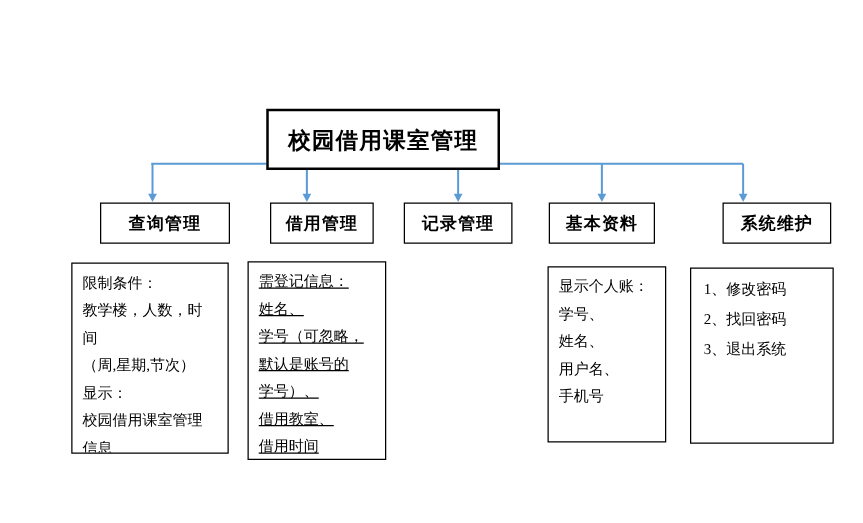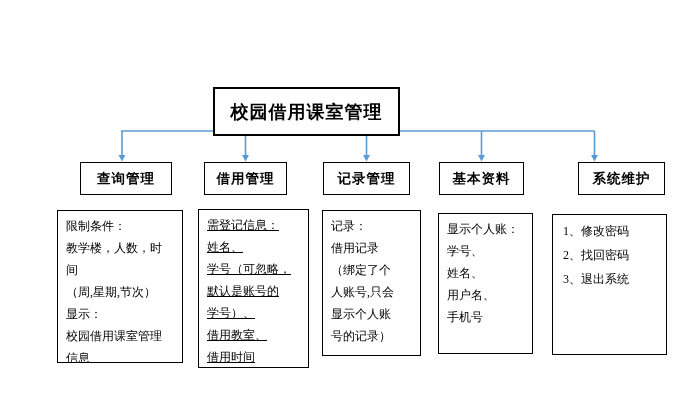--- a/index.html
+++ b/index.html
@@ -50,22 +50,22 @@
     letter-spacing: 1px;
     margin-top: 48px;
   }
 
   .branch-box {
     top: 162px; height: 33px;
     display: flex; align-items: center; justify-content: center;
     font-size: 13.5px; font-weight: bold;
     letter-spacing: 1px;
   }
-  .branch-box.b0 { left: 80px;  width: 92px; }
-  .branch-box.b1 { left: 204px; width: 83px; }
+  .branch-box.b0 { left: 80px;  width: 104px; }
+  .branch-box.b1 { left: 216px; width: 83px; }
   .branch-box.b2 { left: 323px; width: 87px; }
   .branch-box.b3 { left: 439px; width: 85px; }
   .branch-box.b4 { left: 578px; width: 87px; }
 
   .detail-box {
     border-width: 1px;
     font-size: 12px;
     line-height: 22px;
     padding: 4px 6px 4px 8px;
     white-space: pre-line;
@@ -117,26 +117,20 @@
 显示：
 校园借用课室管理
 信息</div>
   <div class="node detail-box d1">需登记信息：
 姓名、
 学号（可忽略，
 默认是账号的
 学号）、
 借用教室、
 借用时间</div>
-  <div class="node detail-box d2">记录：
-借用记录
-（绑定了个
-人账号,只会
-显示个人账
-号的记录）</div>
   <div class="node detail-box d3">显示个人账：
 学号、
 姓名、
 用户名、
 手机号</div>
   <div class="node detail-box d4">1、修改密码
 2、找回密码
 3、退出系统</div>
 
 </div>

